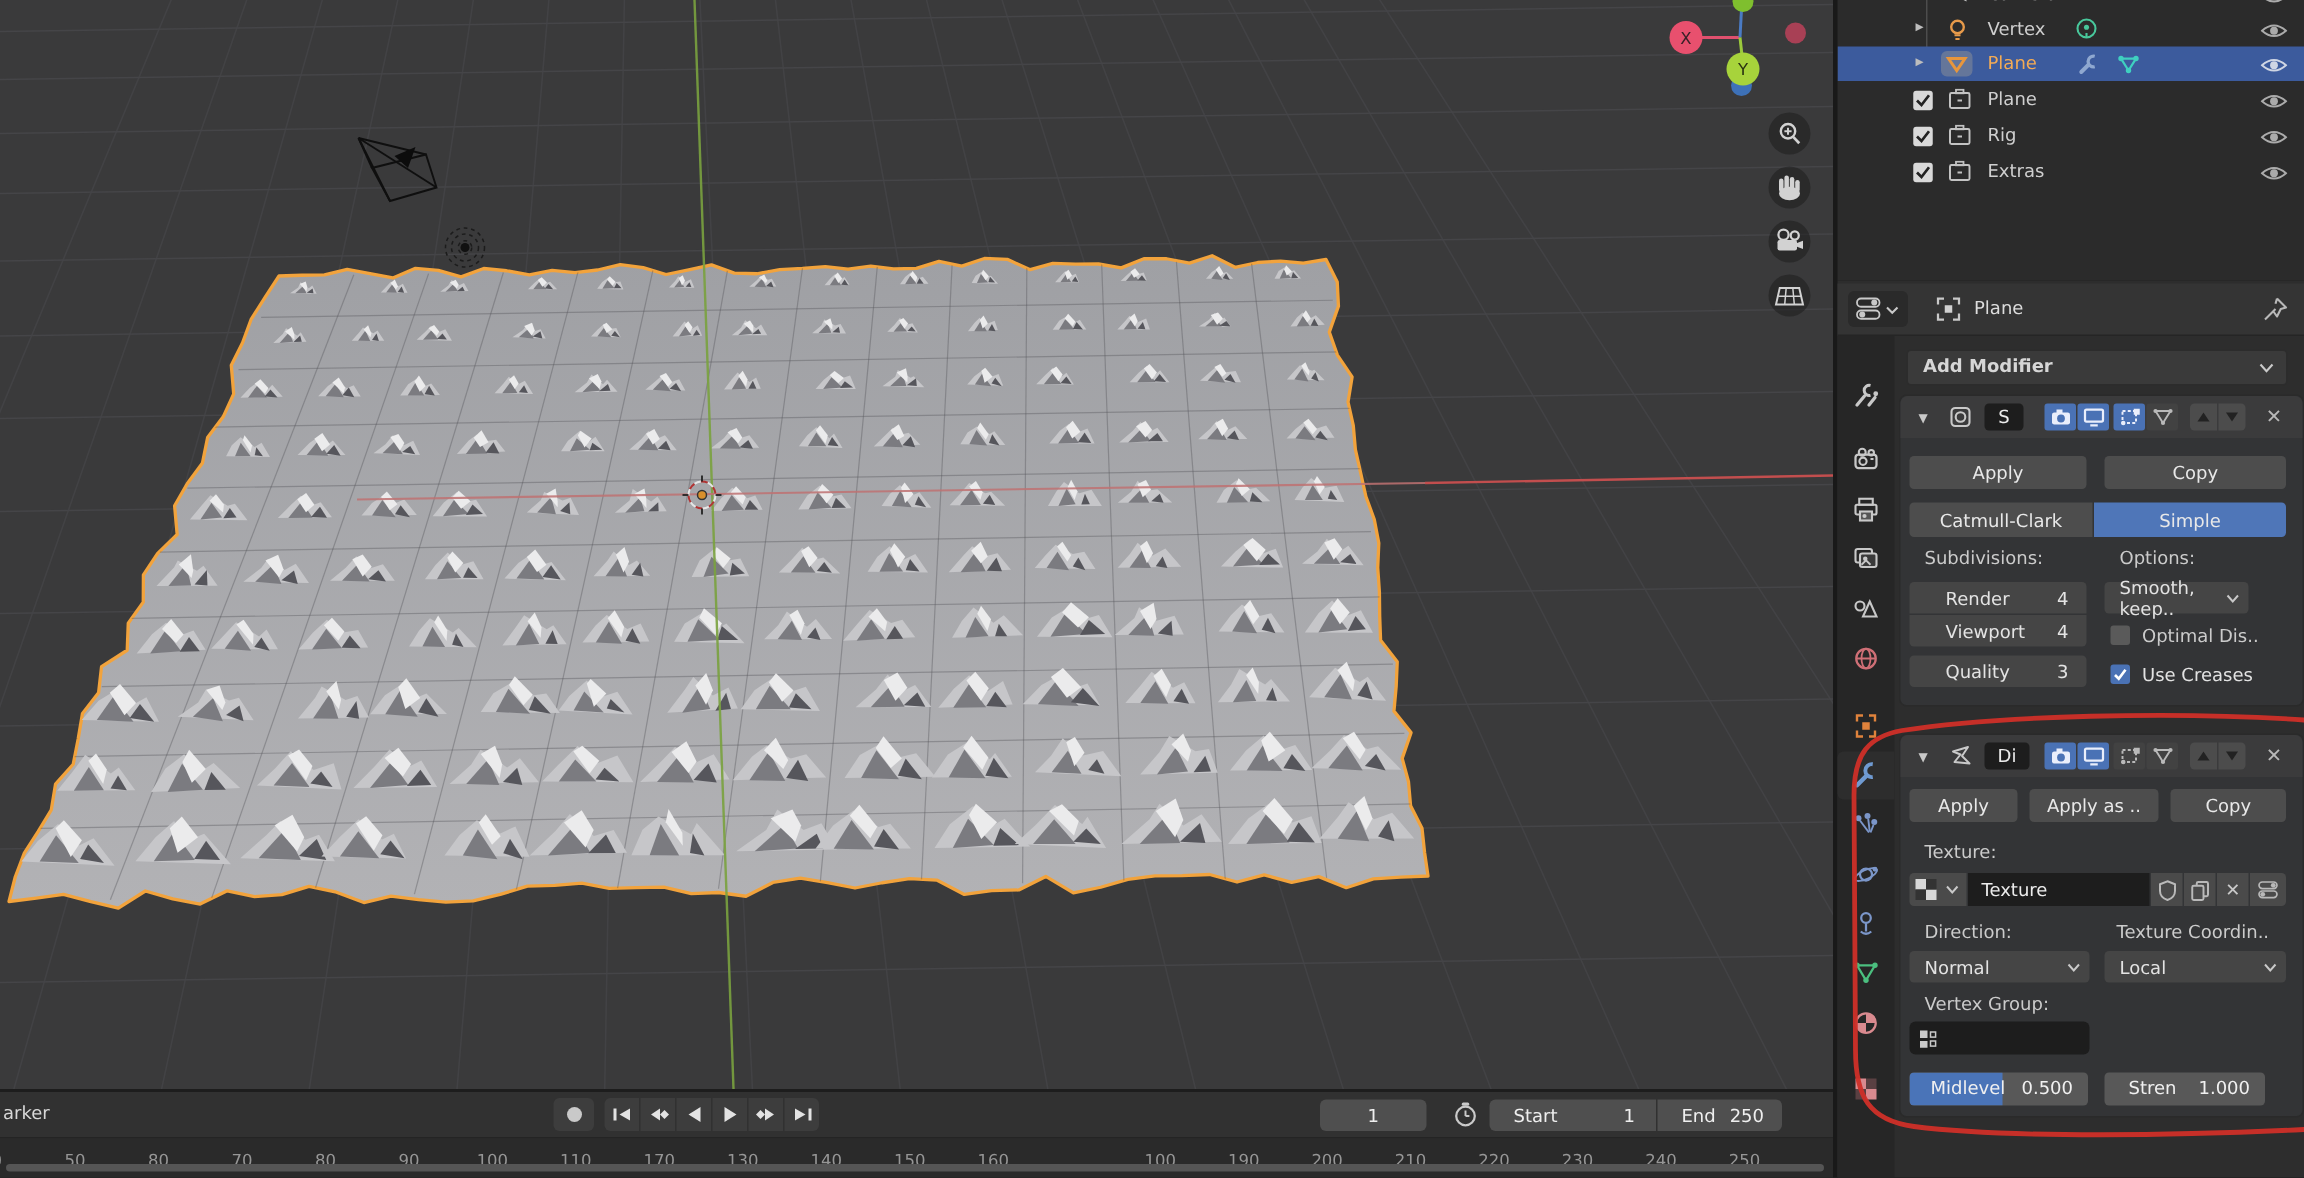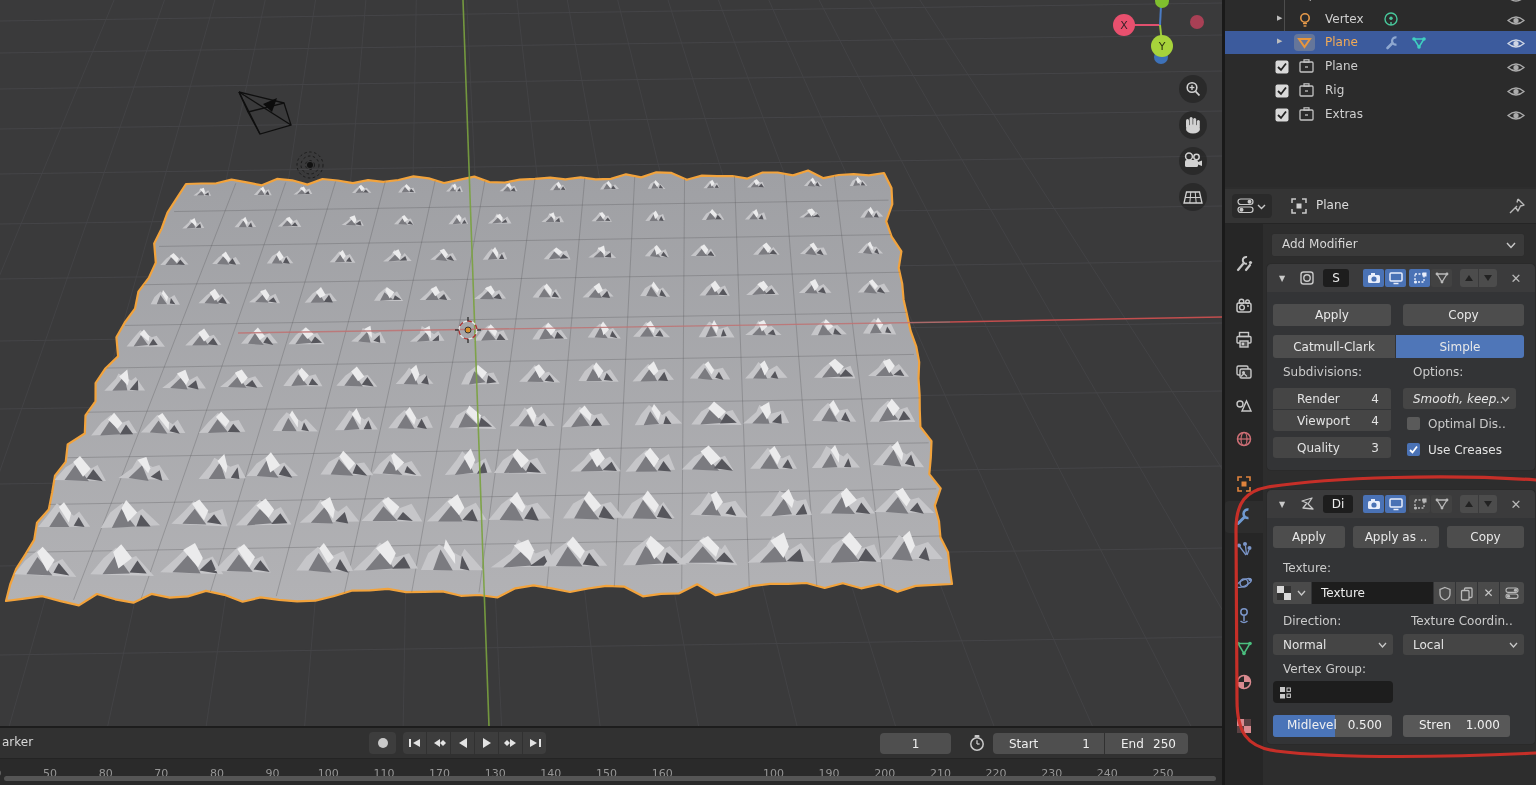--- a/index.html
+++ b/index.html
@@ -1093,21 +1093,21 @@
       <div class="tab" style="top:486px">
         <svg width="20" height="20">
             <rect x="3" y="3" width="7" height="7" fill="#d98a8f"></rect>
             <rect x="10" y="10" width="7" height="7" fill="#d98a8f"></rect>
             <rect x="10" y="3" width="7" height="7" fill="#5a4042"></rect>
             <rect x="3" y="10" width="7" height="7" fill="#5a4042"></rect>
           </svg>
       </div>
     </div>
 
-    <div class="abs" style="left:46px;top:46px;width:252px;height:22px;background:#3a3a3a;border:1px solid #2c2c2c;border-radius:3px;">
+    <div class="abs" style="left:46px;top:46px;width:252px;height:22px;background:#3a3a3a;border:1px solid #2c2c2c;border-radius:3px;font-weight:bold;">
       <span class="abs" style="left:10px;top:3px;color:#d6d6d6">Add Modifier</span>
       <svg class="abs" style="right:8px;top:8px" width="10" height="7">
           <polyline points="1,1 5,5.5 9,1" fill="none" stroke="#c9c9c9" stroke-width="1.4"></polyline>
         </svg>
     </div>
 
     <div class="panel" style="left:41px;top:76px;width:268px;height:206px;">
       <div class="phead">
         <span class="ptri" style="left:12px;top:10px">▼</span>
         <svg class="abs" style="left:32px;top:6px" width="16" height="16">
@@ -1176,21 +1176,21 @@
         <span class="v">4</span>
       </div>
       <div class="fld" style="left:6px;top:146px;width:118px;border-radius:0 0 3px 3px;">
         <span class="n">Viewport</span>
         <span class="v">4</span>
       </div>
       <div class="fld" style="left:6px;top:173px;width:118px;border-radius:3px;">
         <span class="n">Quality</span>
         <span class="v">3</span>
       </div>
-      <div class="drop" style="left:136px;top:124px;width:113px;font-style:italic;">
+      <div class="drop" style="left:136px;top:124px;width:96px;">
         <span>Smooth, keep..</span>
         <svg width="9" height="6">
             <polyline points="1,1 4.5,5 8,1" fill="none" stroke="#c9c9c9" stroke-width="1.3"></polyline>
           </svg>
       </div>
       <div class="chk" style="left:140px;top:153px;"></div>
       <span class="plabel" style="left:161px;top:153px">Optimal Dis..</span>
       <div class="chk chk-on" style="left:140px;top:179px;">
         <svg width="13" height="13">
             <polyline points="3,7 5.5,9.5 10,3.5" fill="none" stroke="#fff" stroke-width="1.8"></polyline>

